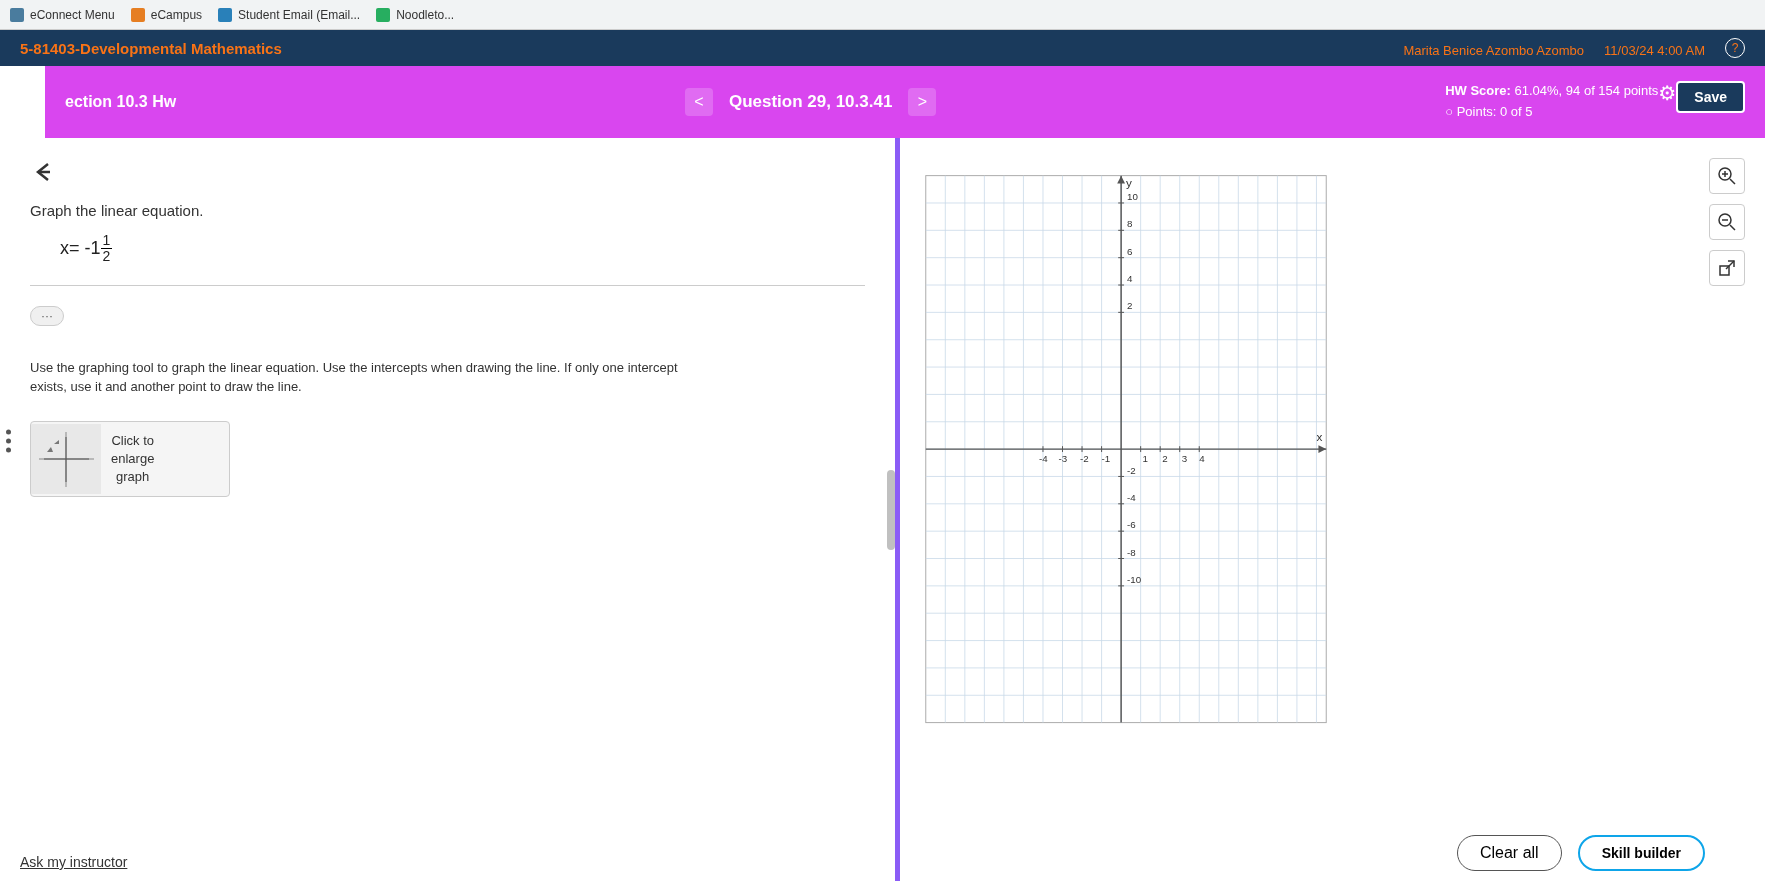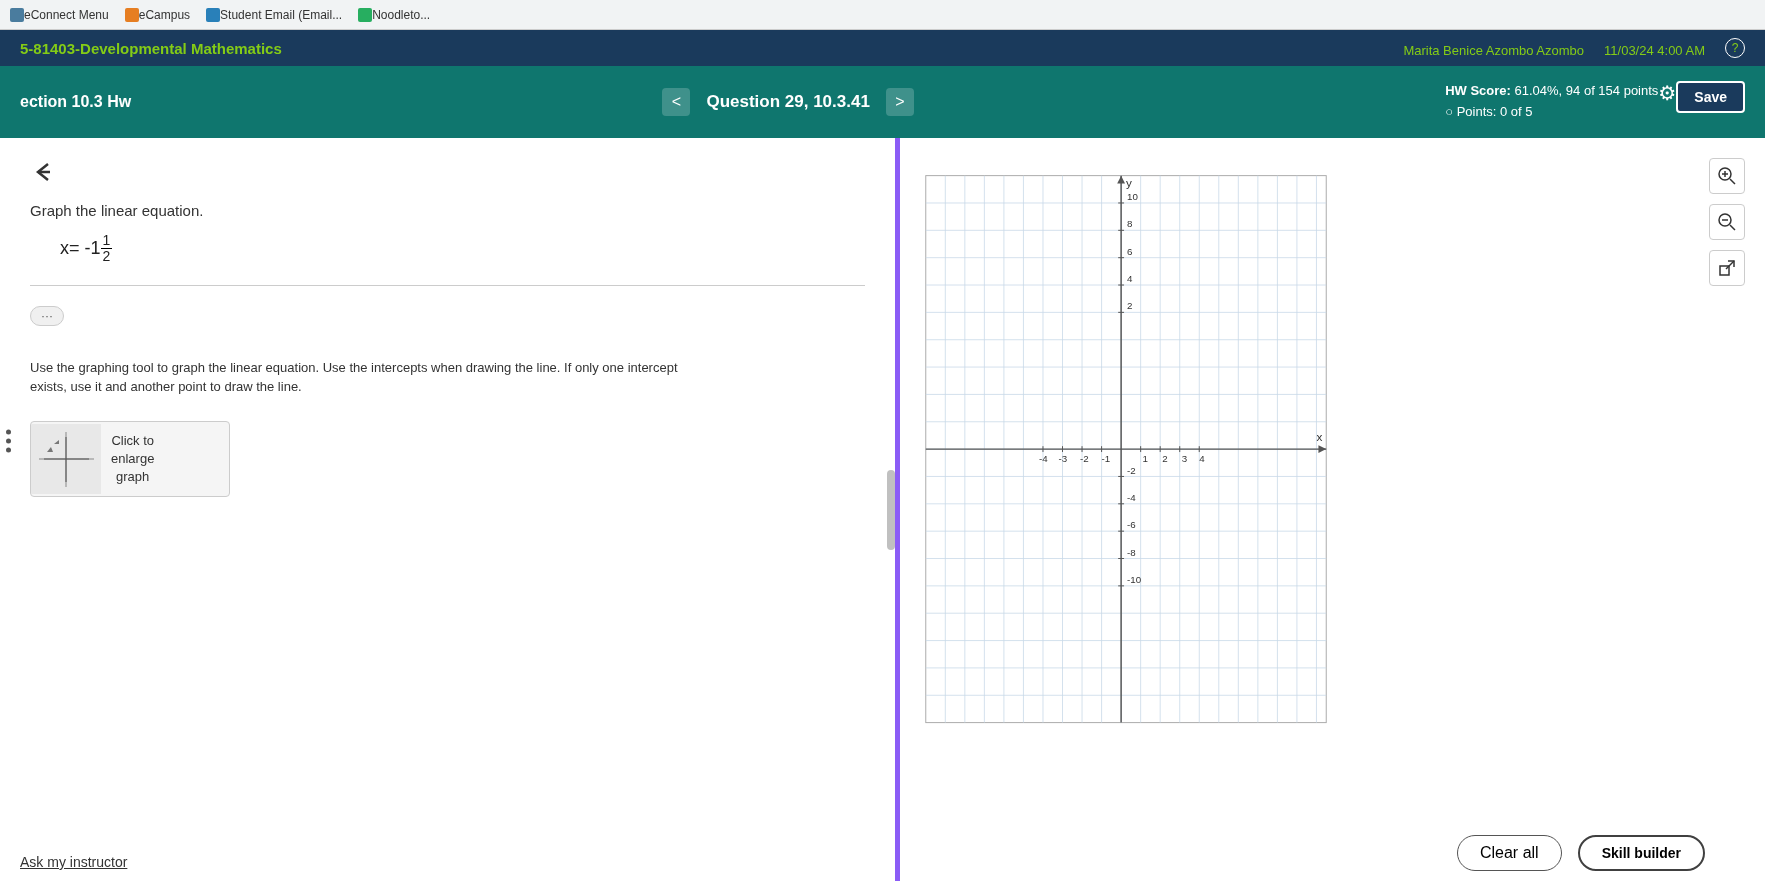--- a/index.html
+++ b/index.html
@@ -12,54 +12,55 @@
       background: #f1f3f4;
       padding: 4px 10px;
       gap: 16px;
       height: 30px;
       border-bottom: 1px solid #ccc;
       font-size: 12px;
     }
     .browser-tab {
       display: flex;
       align-items: center;
-      gap: 0;
+      gap: 6px;
       color: #333;
     }
     .browser-tab .tab-icon {
       width: 14px;
       height: 14px;
       background: #4a7c9e;
       border-radius: 2px;
       display: inline-block;
     }
 
     
     .course-header {
       background: #1a3a5c;
-      color: #84cc16;
+      color: #f97316;
       padding: 6px 20px;
       display: flex;
       align-items: center;
       justify-content: space-between;
       height: 36px;
       font-size: 14px;
     }
     .course-title { font-weight: bold; font-size: 15px; }
     .user-info { display: flex; align-items: flex-end; gap: 20px; font-size: 13px; }
 
     
     .section-header {
-      background: #0f766e;
+      background: #d946ef;
       color: white;
       padding: 8px 20px;
       display: flex;
       align-items: center;
       justify-content: space-between;
       height: 72px;
+      margin-left: 45px;
     }
     .section-name { font-size: 16px; font-weight: bold; }
     .question-nav {
       display: flex;
       align-items: center;
       gap: 16px;
       font-size: 17px;
       font-weight: bold;
     }
     .nav-arrow {
@@ -260,21 +261,21 @@
     .clear-all-btn {
       background: white;
       border: 1px solid #555;
       border-radius: 20px;
       padding: 8px 22px;
       font-size: 16px;
       cursor: pointer;
     }
     .skill-builder-btn {
       background: white;
-      border: 2px solid #404040;
+      border: 2px solid #0ea5e9;
       border-radius: 20px;
       padding: 8px 22px;
       font-size: 14px;
       font-weight: bold;
       cursor: pointer;
     }
 
     
     .three-dots {
       position: absolute;

